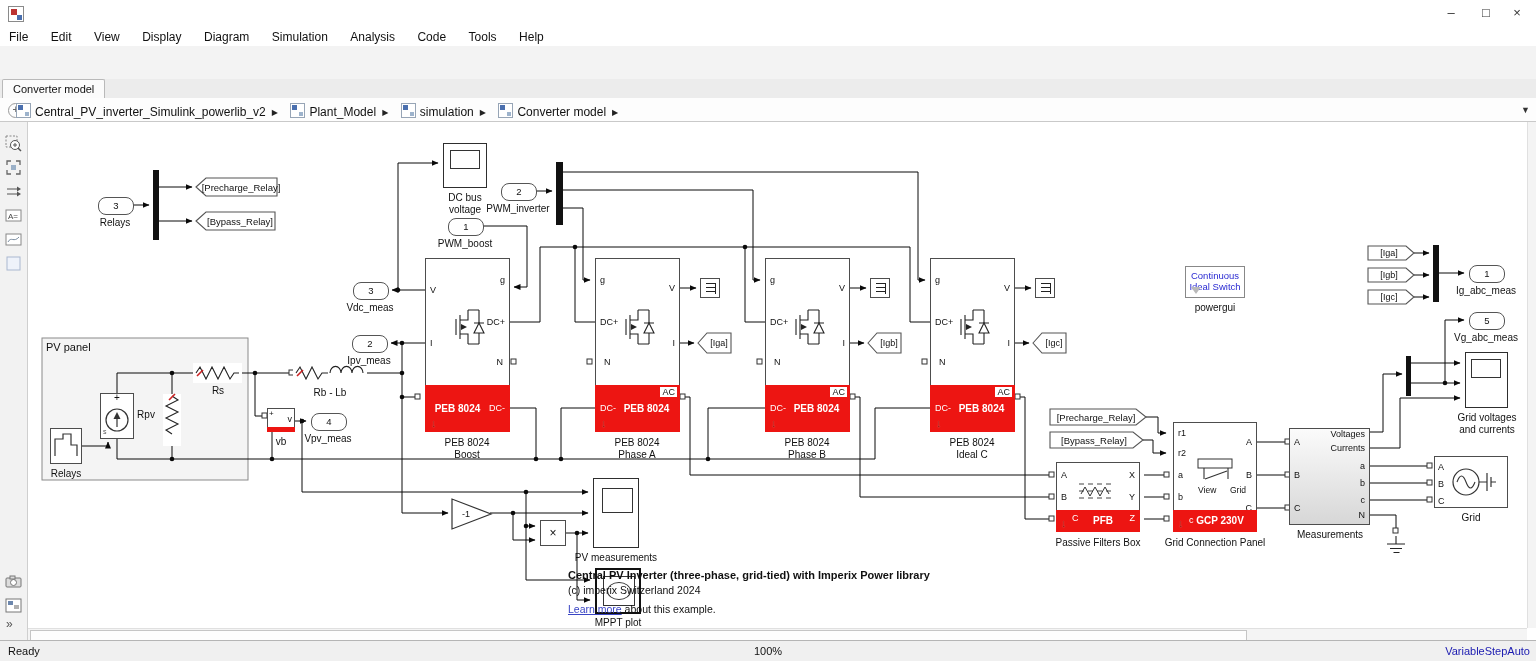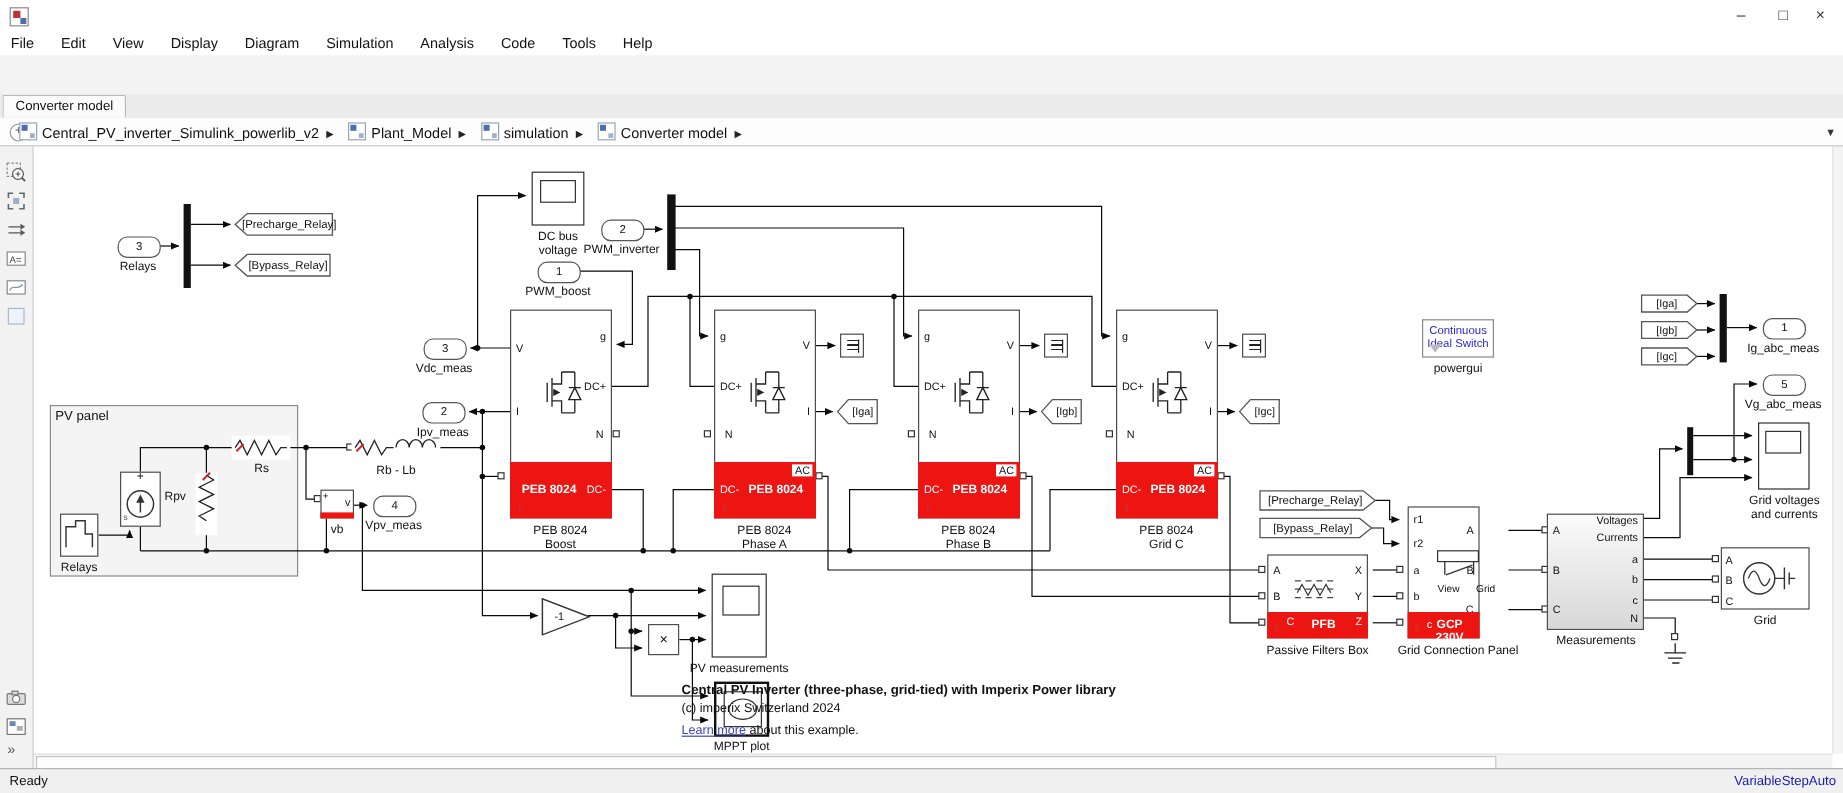--- a/index.html
+++ b/index.html
@@ -404,21 +404,21 @@
   <div class="inlbl wht" style="left:4px;top:144px;z-index:2">DC-</div>
   <div class="bandtxt" style="left:26px;right:8px;top:144px">PEB 8024</div>
   <div class="dlarrow" style="left:5px;bottom:2px">↓</div>
   <svg class="mos" width="36" height="40" viewBox="0 0 36 40">
     <path class="gly" d="M6,12 V28 M10,8 V32 M10,13 H18 V3 M10,27 H18 V37 M18,3 H29 M18,37 H29 M29,3 V16 M29,26 V37 M24,16 H34"></path>
     <path class="gly" d="M24,26 H34 L29,16 Z"></path>
     <path d="M17,20 l-6,-3 v6 z" fill="#222"></path>
   </svg>
 </div>
 <div class="plabel" style="left:972px;top:437px">PEB 8024</div>
-<div class="plabel" style="left:972px;top:449px">Grid C</div>
+<div class="plabel" style="left:972px;top:449px">Ideal C</div>
 
 <div class="blk" style="left:700px;top:278px;width:20px;height:20px">
     <div class="tg"></div>
   </div>
 <div class="blk" style="left:870px;top:278px;width:20px;height:20px">
     <div class="tg"></div>
   </div>
 <div class="blk" style="left:1035px;top:278px;width:20px;height:20px">
     <div class="tg"></div>
   </div>
@@ -455,21 +455,21 @@
   <div class="inlbl wht" style="right:4px;top:50px;z-index:2">Z</div>
   <div class="bandtxt" style="left:24px;right:14px;top:52px">PFB</div>
   <div class="dlarrow" style="left:4px;bottom:2px">↓</div>
   <svg style="position:absolute;left:20px;top:14px" width="44" height="28" viewBox="0 0 44 28">
     <path d="M2,7 h5 M11,7 h5 M20,7 h5 M29,7 h5 M2,14 h5 M11,14 h5 M20,14 h5 M29,14 h5 M2,21 h5 M11,21 h5 M20,21 h5 M29,21 h5" stroke="#444" stroke-width="1" fill="none"></path>
     <path d="M4,17 l4,-7 5,9 5,-9 5,9 5,-9 4,7" stroke="#333" stroke-width="1" fill="none"></path>
   </svg>
 </div>
 <div class="plabel" style="left:1098px;top:537px">Passive Filters Box</div>
 
-<div class="blk" style="left:1173px;top:422px;width:60px;height:110px">
+<div class="blk" style="left:1173px;top:422px;width:84px;height:110px">
   <div class="inlbl" style="left:4px;top:5px">r1</div>
   <div class="inlbl" style="left:4px;top:25px">r2</div>
   <div class="inlbl" style="left:4px;top:47px">a</div>
   <div class="inlbl" style="left:4px;top:69px">b</div>
   <div class="inlbl" style="right:4px;top:14px">A</div>
   <div class="inlbl" style="right:4px;top:47px">B</div>
   <div class="inlbl" style="right:4px;top:80px">C</div>
   <div class="band2"></div>
   <div class="inlbl wht" style="left:15px;top:92px;z-index:2">c</div>
   <div class="bandtxt" style="left:20px;right:10px;top:92px">GCP 230V</div>
@@ -667,14 +667,15 @@
   <div class="abs" style="left:6px;top:496px;font-size:12px;color:#555">»</div>
 </div>
 
 <div class="abs hscroll">
     <div class="abs hthumb"></div>
   </div>
 <div class="abs vscroll"></div>
 
 <div class="abs statusbar">
   <div class="abs" style="left:8px;top:4px">Ready</div>
+  <div class="abs" style="left:0;top:4px;width:1536px;text-align:center">100%</div>
   <div class="abs" style="right:6px;top:4px;color:#1a1ab0">VariableStepAuto</div>
 </div>
 
 </body></html>

